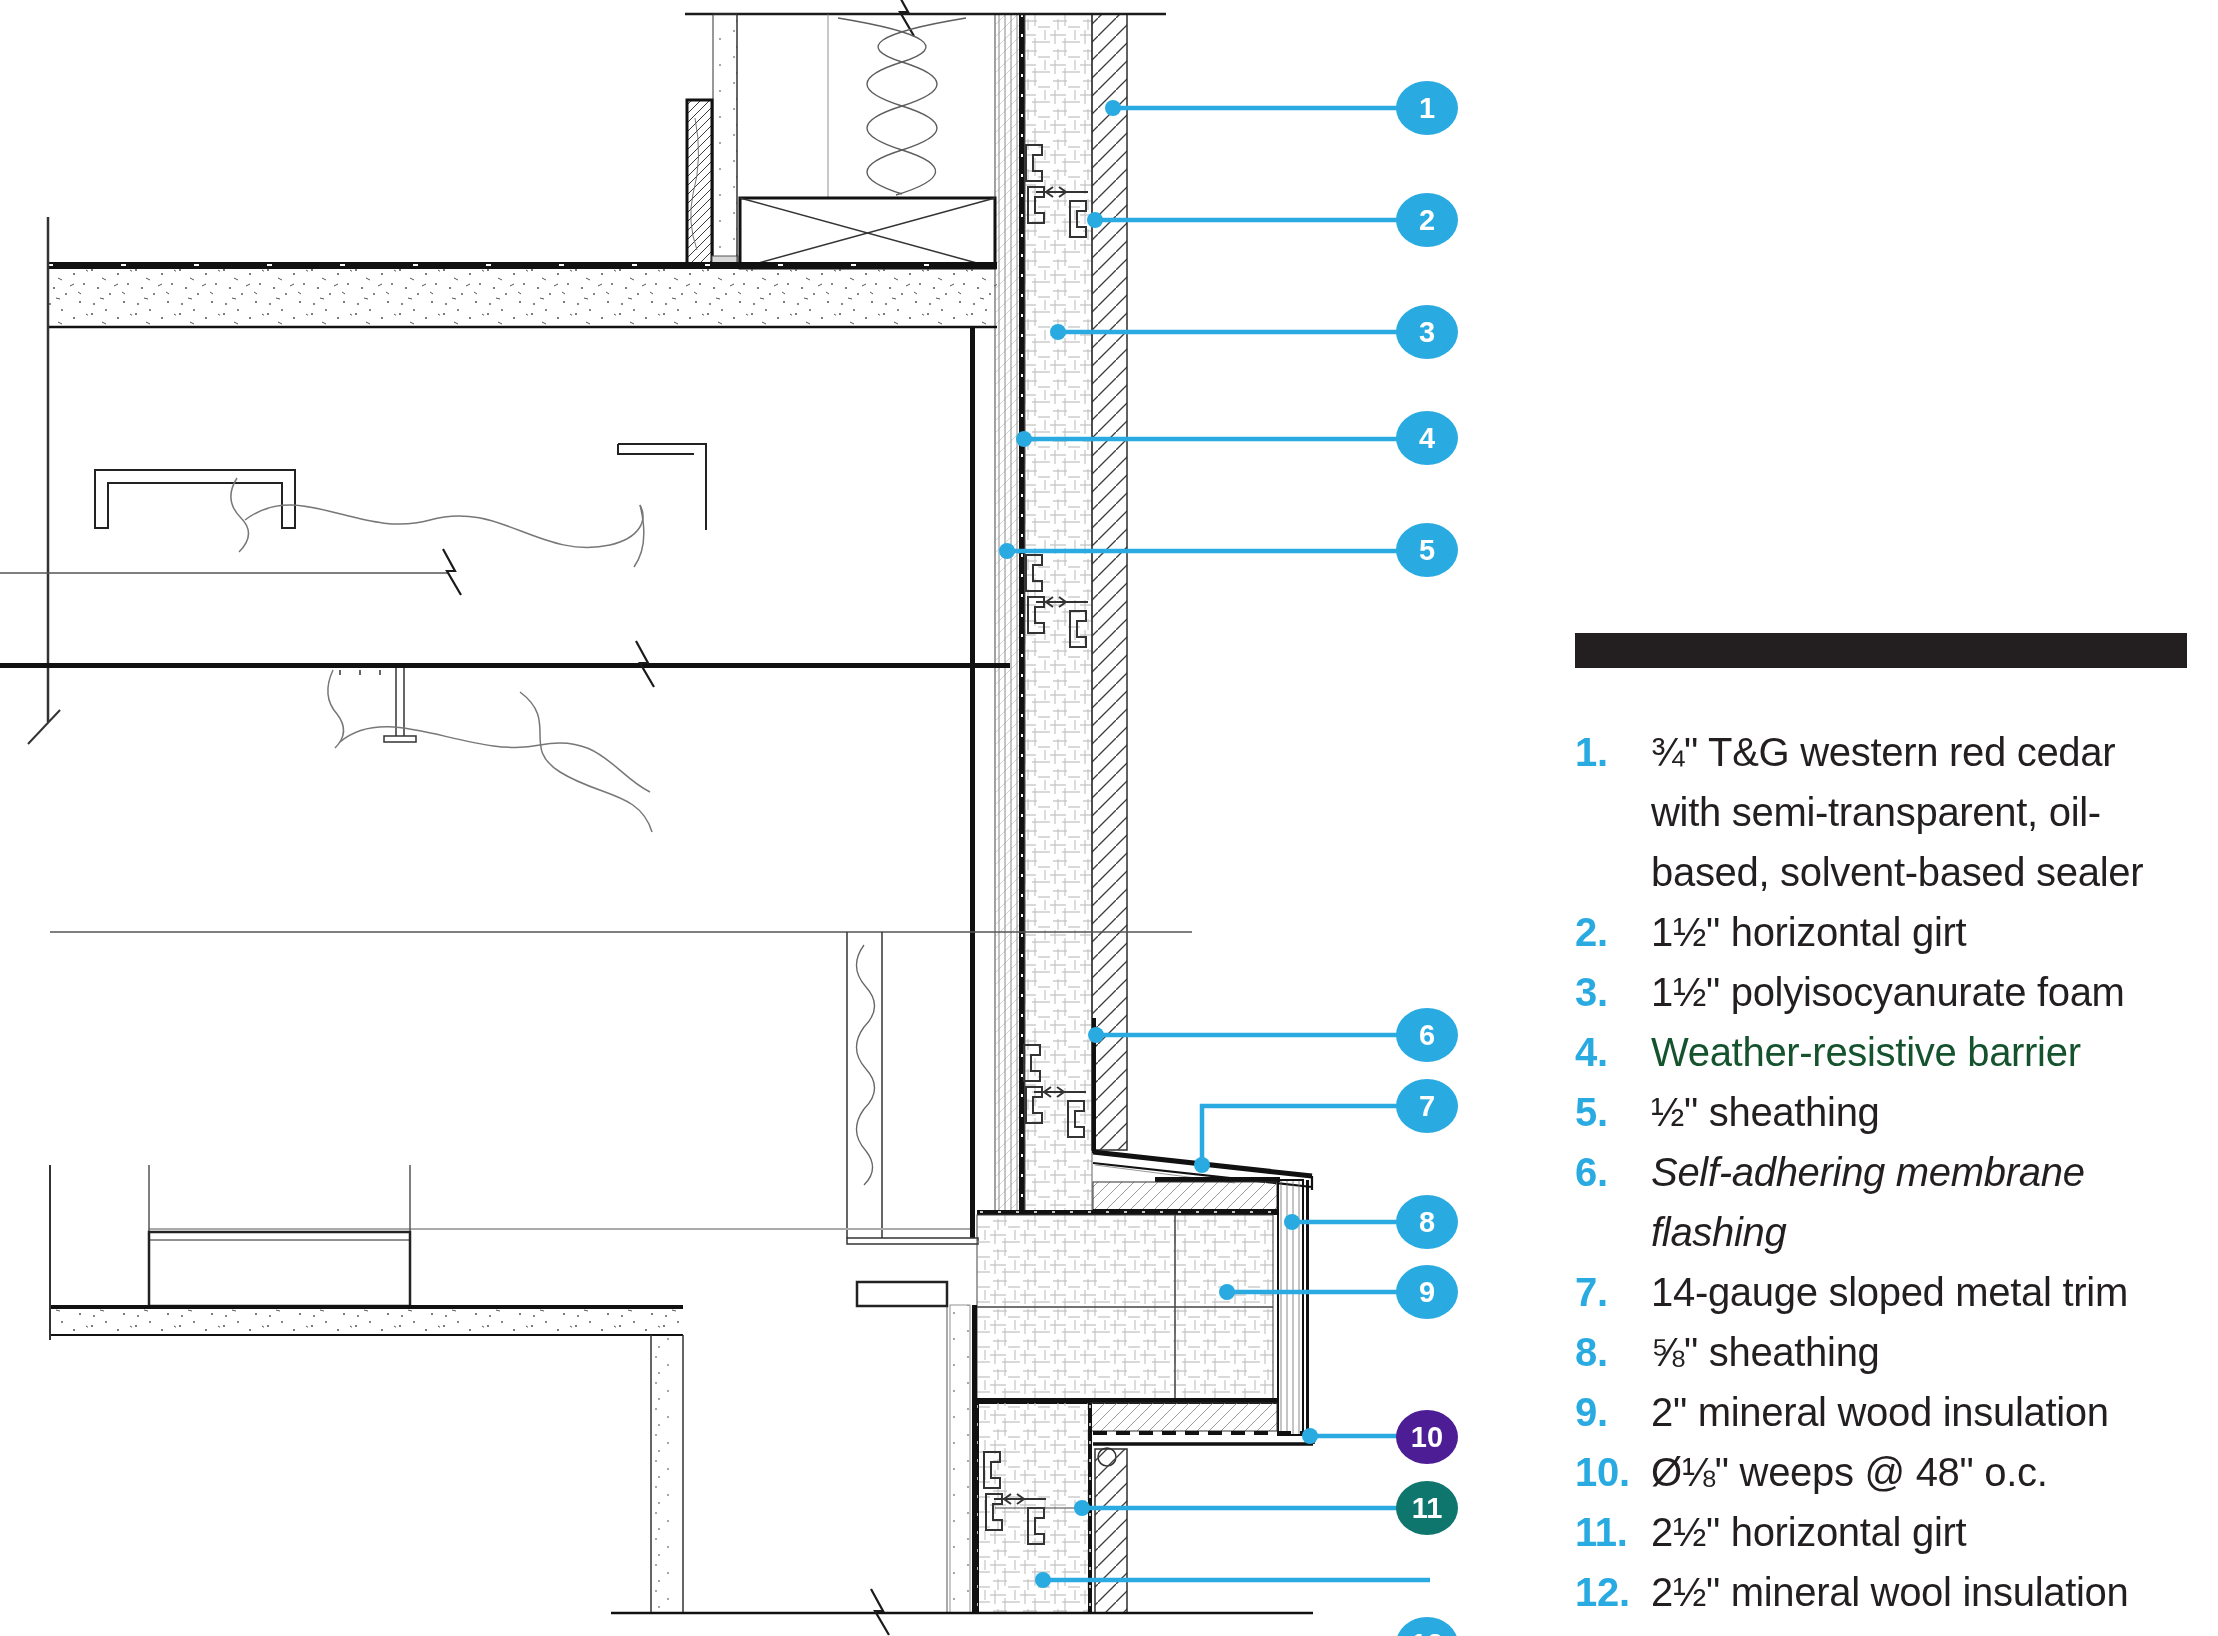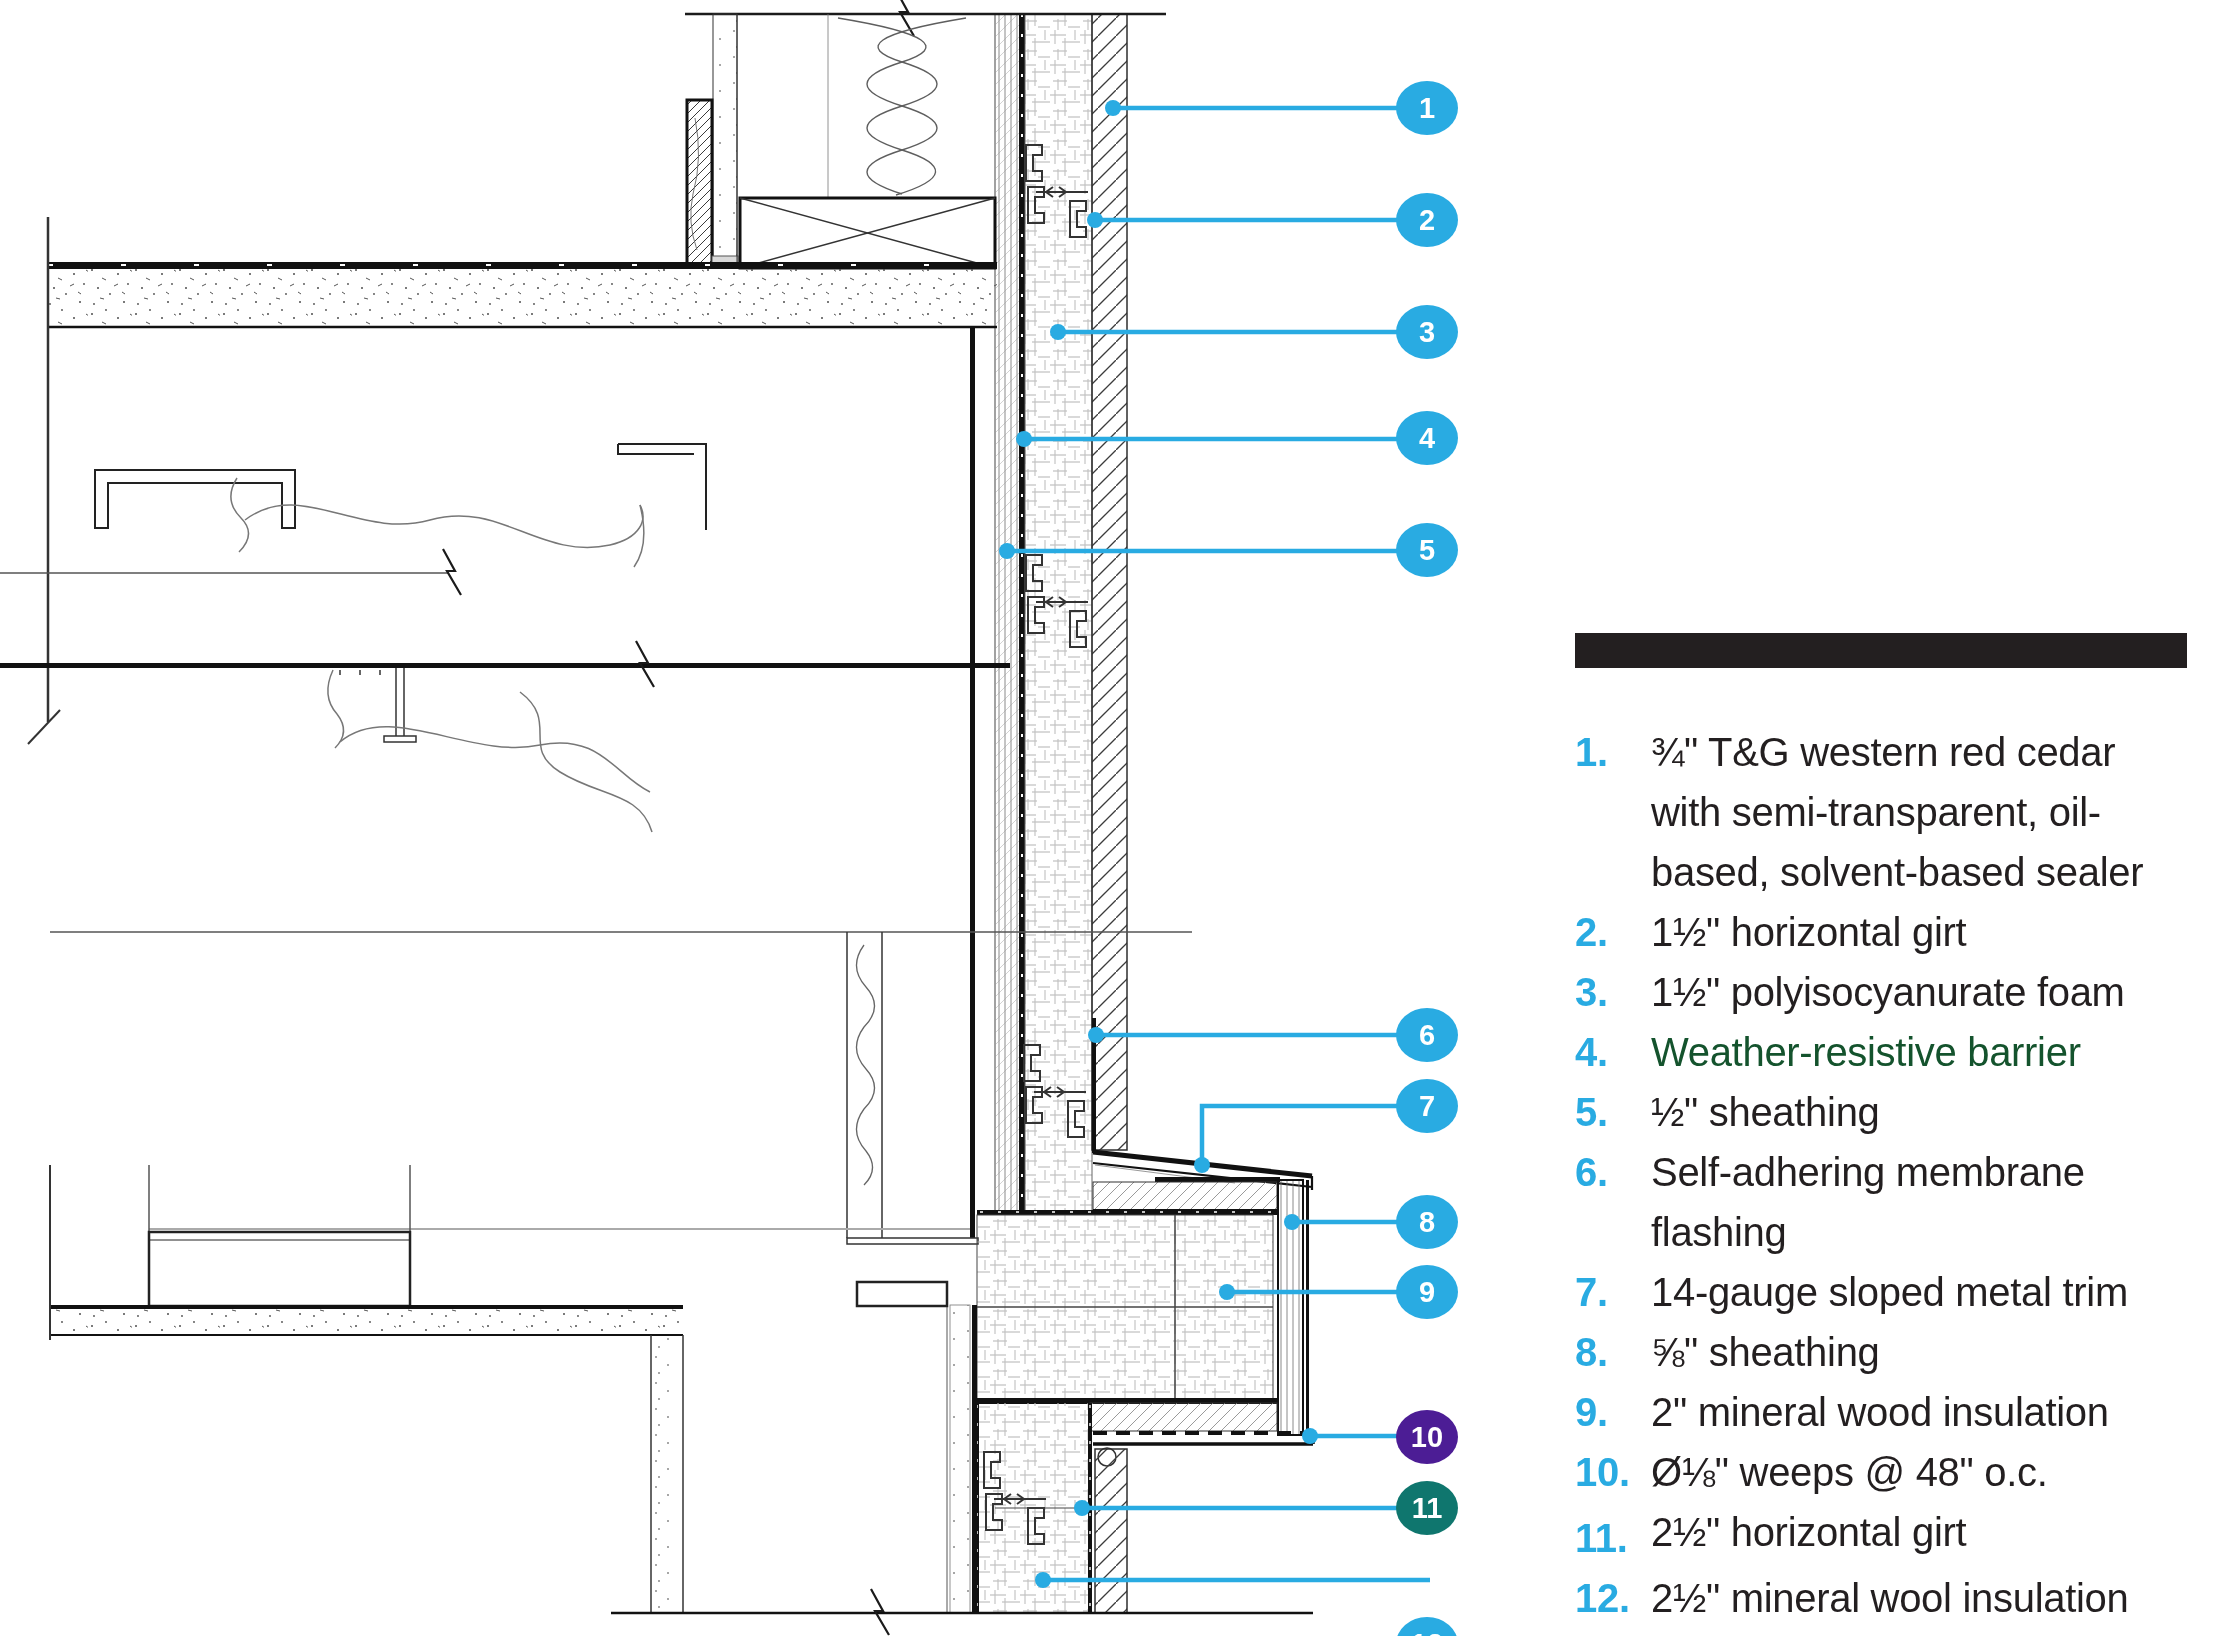--- a/index.html
+++ b/index.html
@@ -276,40 +276,40 @@
         <li class="legend-item">
           <span class="legend-num" style="color: rgb(41, 171, 226);">4.</span>
           <span class="legend-text" style="color: #14532d;">Weather-resistive barrier</span>
         </li>
         <li class="legend-item">
           <span class="legend-num" style="color: rgb(41, 171, 226);">5.</span>
           <span class="legend-text" style="color: rgb(35, 31, 32);">½" sheathing</span>
         </li>
         <li class="legend-item">
           <span class="legend-num" style="color: rgb(41, 171, 226);">6.</span>
-          <span class="legend-text" style="color: rgb(35, 31, 32);">Self-adhering membrane flashing</span>
+          <span class="legend-text" style="color: rgb(35, 31, 32); font-style: italic;">Self-adhering membrane flashing</span>
         </li>
         <li class="legend-item">
           <span class="legend-num" style="color: rgb(41, 171, 226);">7.</span>
           <span class="legend-text" style="color: rgb(35, 31, 32);">14-gauge sloped metal trim</span>
         </li>
         <li class="legend-item">
           <span class="legend-num" style="color: rgb(41, 171, 226);">8.</span>
           <span class="legend-text" style="color: rgb(35, 31, 32);">⅝" sheathing</span>
         </li>
         <li class="legend-item">
           <span class="legend-num" style="color: rgb(41, 171, 226);">9.</span>
           <span class="legend-text" style="color: rgb(35, 31, 32);">2" mineral wood insulation</span>
         </li>
         <li class="legend-item">
           <span class="legend-num" style="color: rgb(41, 171, 226);">10.</span>
           <span class="legend-text" style="color: rgb(35, 31, 32);">Ø⅛" weeps @ 48" o.c.</span>
         </li>
         <li class="legend-item">
-          <span class="legend-num" style="color: rgb(41, 171, 226); margin-top: 6px;">11.</span>
+          <span class="legend-num" style="color: rgb(41, 171, 226);">11.</span>
           <span class="legend-text" style="color: rgb(35, 31, 32);">2½" horizontal girt</span>
         </li>
         <li class="legend-item">
           <span class="legend-num" style="color: rgb(41, 171, 226);">12.</span>
           <span class="legend-text" style="color: rgb(35, 31, 32);">2½" mineral wool insulation</span>
         </li>
       </ol>
 </div>
 
 </div>

